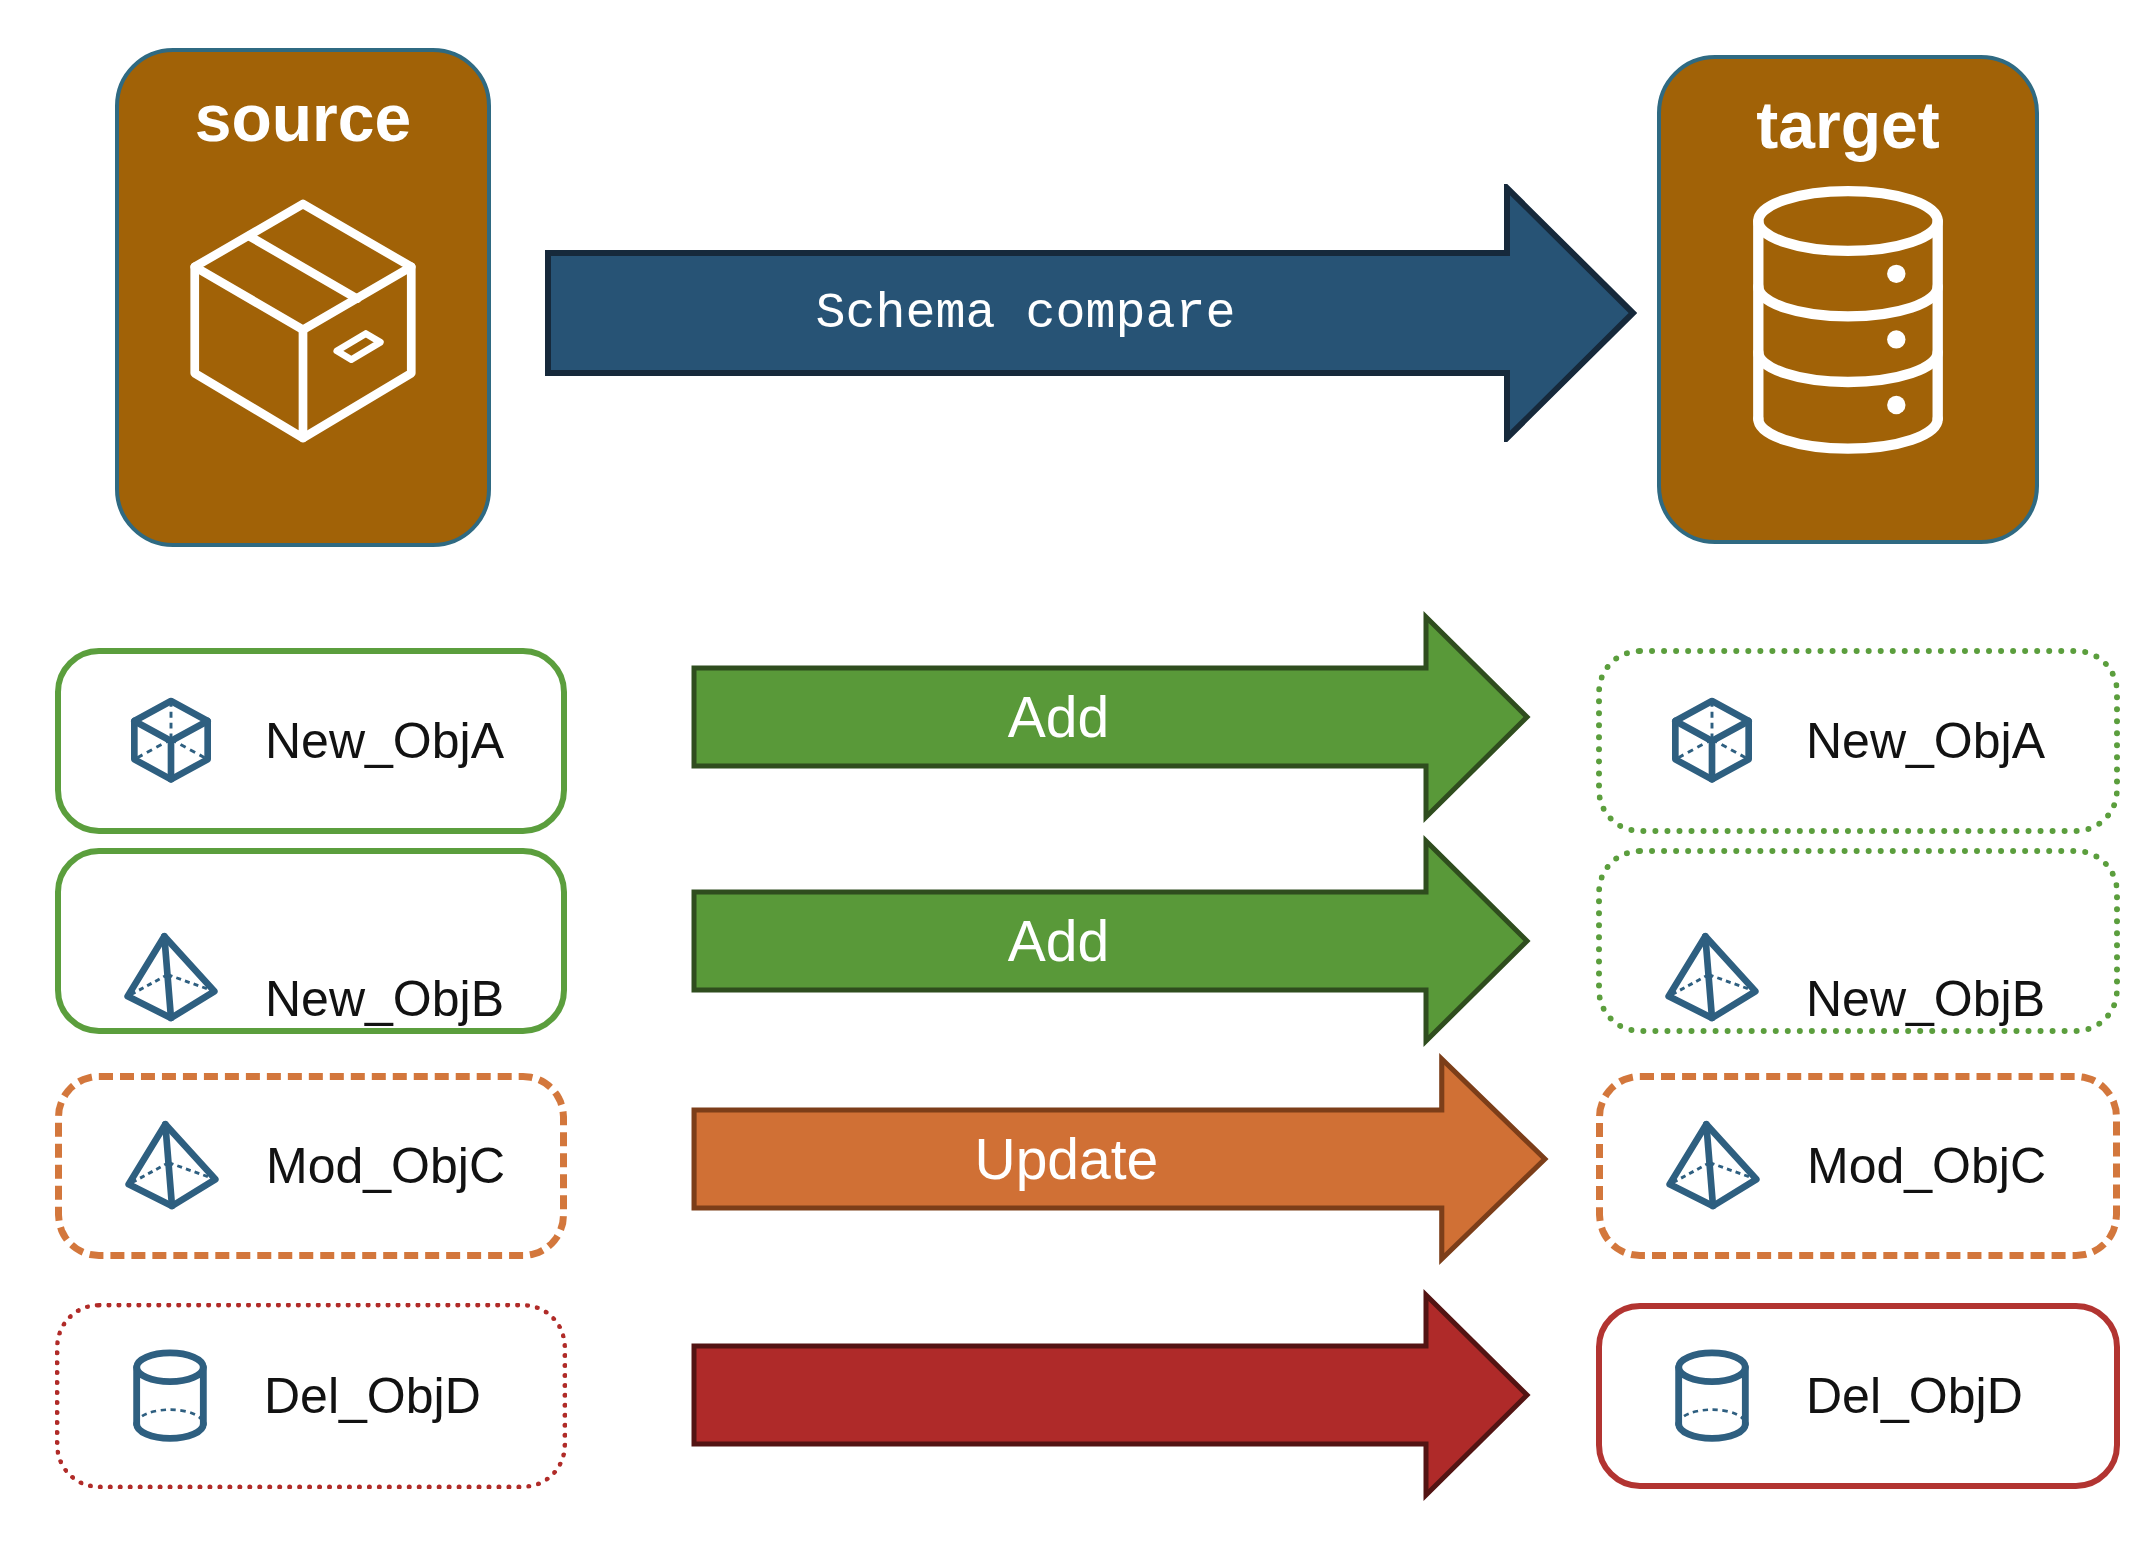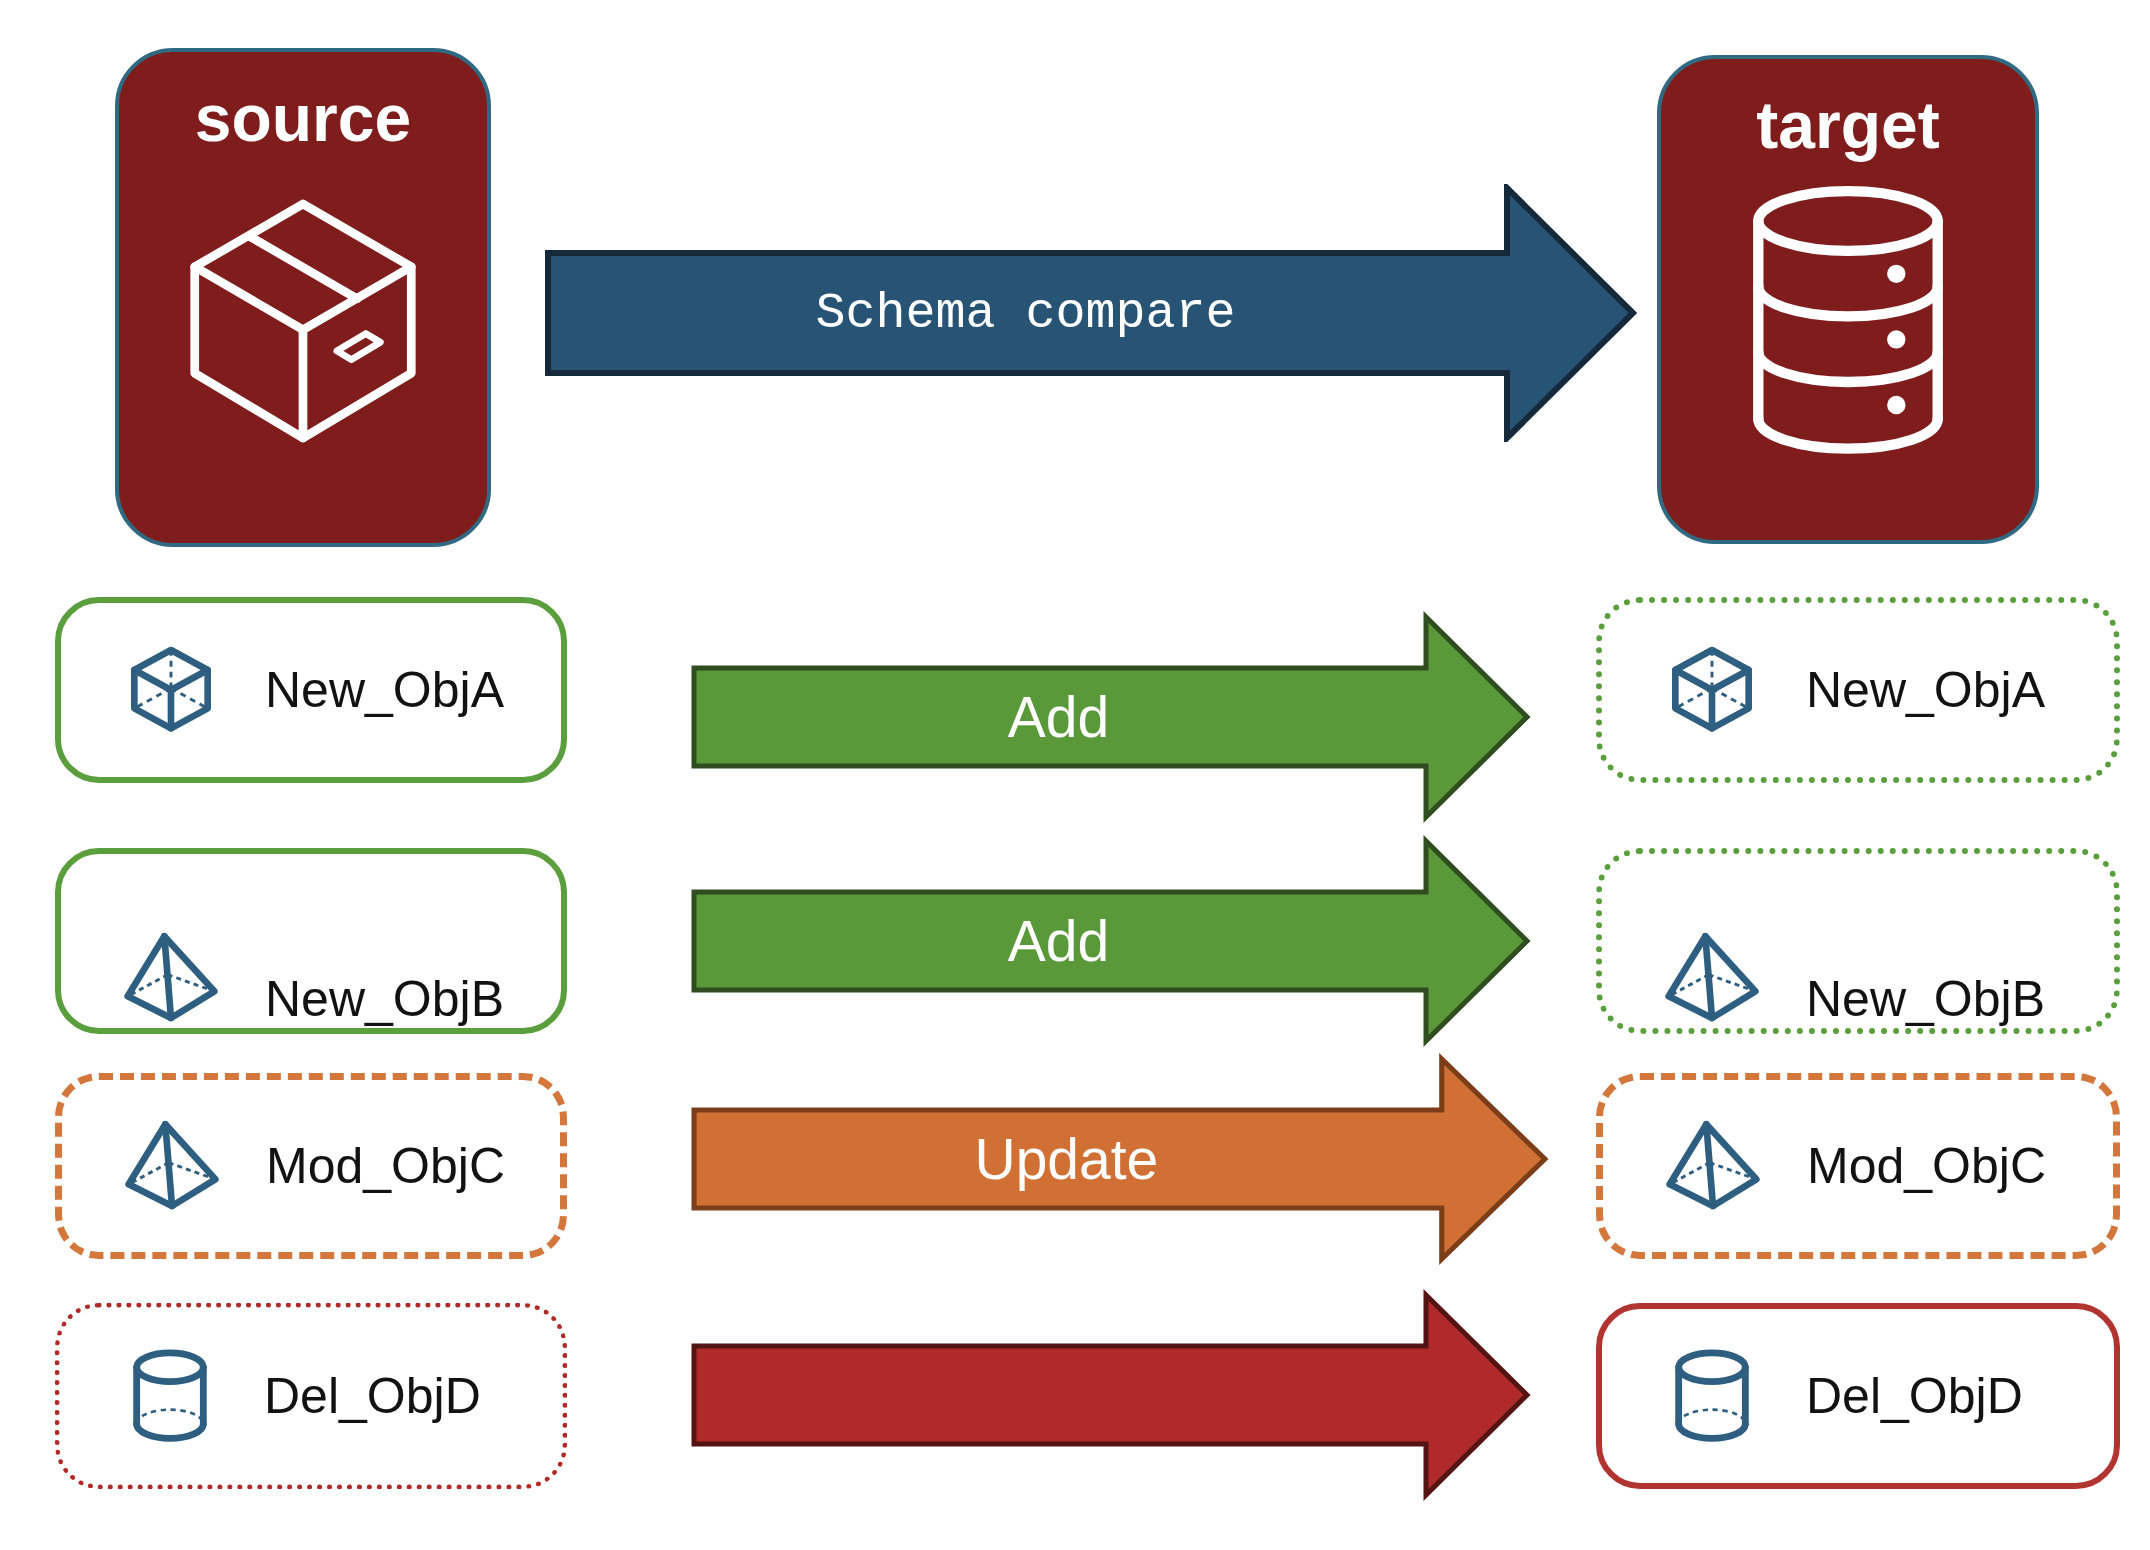--- a/index.html
+++ b/index.html
@@ -3,21 +3,21 @@
 <meta charset="utf-8">
 <style>
   html,body { margin:0; padding:0; background:#ffffff; }
   #canvas {
     position:relative; width:2150px; height:1550px; background:#ffffff;
     overflow:hidden; font-family:"Liberation Sans", sans-serif;
   }
 
   
   .node {
-    position:absolute; background:#7f1d1d; border:4px solid #2F6A82;
+    position:absolute; background:#a16207; border:4px solid #2F6A82;
     border-radius:58px; box-sizing:border-box;
     display:flex; flex-direction:column; align-items:center;
   }
   #source-node { left:115px; top:48px; width:376px; height:499px; }
   #target-node { left:1657px; top:55px; width:382px; height:489px; }
   .node-title { color:#ffffff; font-weight:bold; font-size:66px; margin-top:28px; }
   .node-icon  { display:block; margin-top:14px; }
 
   
   .arrow-wrap { position:absolute; }
@@ -38,21 +38,21 @@
   .arrow-delete polygon { fill:#AF2A29; stroke:#531413; stroke-width:5; }
 
   
   .obj-box {
     position:absolute; height:186px; background:#ffffff; border-radius:44px;
     box-sizing:border-box; display:flex; align-items:center;
     padding-left:60px; gap:44px;
   }
   .obj-box.left  { left:55px;  width:512px; }
   .obj-box.right { left:1596px; width:524px; }
-  .r0 { top:597px; }  .r1 { top:848px;align-items:flex-end; }  .r2 { top:1073px; } .r3 { top:1303px; }
+  .r0 { top:648px; }  .r1 { top:848px;align-items:flex-end; }  .r2 { top:1073px; } .r3 { top:1303px; }
   .row-arrow.r0 { top:611px; } .row-arrow.r1 { top:835px; }
   .row-arrow.r2 { top:1053px;padding-left:18px; } .row-arrow.r3 { top:1289px; }
 
   .b-gs { border:6px solid  #5B9E3D; }
   .b-gd { border:6px dotted #5B9E3D; }
   .b-od { border:7px dashed #D3773C; }
   .b-rd { border:5px dotted #B02B28; }
   .b-rs { border:6px solid  #B23431; }
 
   .obj-icon { width:100px; height:100px; flex:0 0 auto; }

